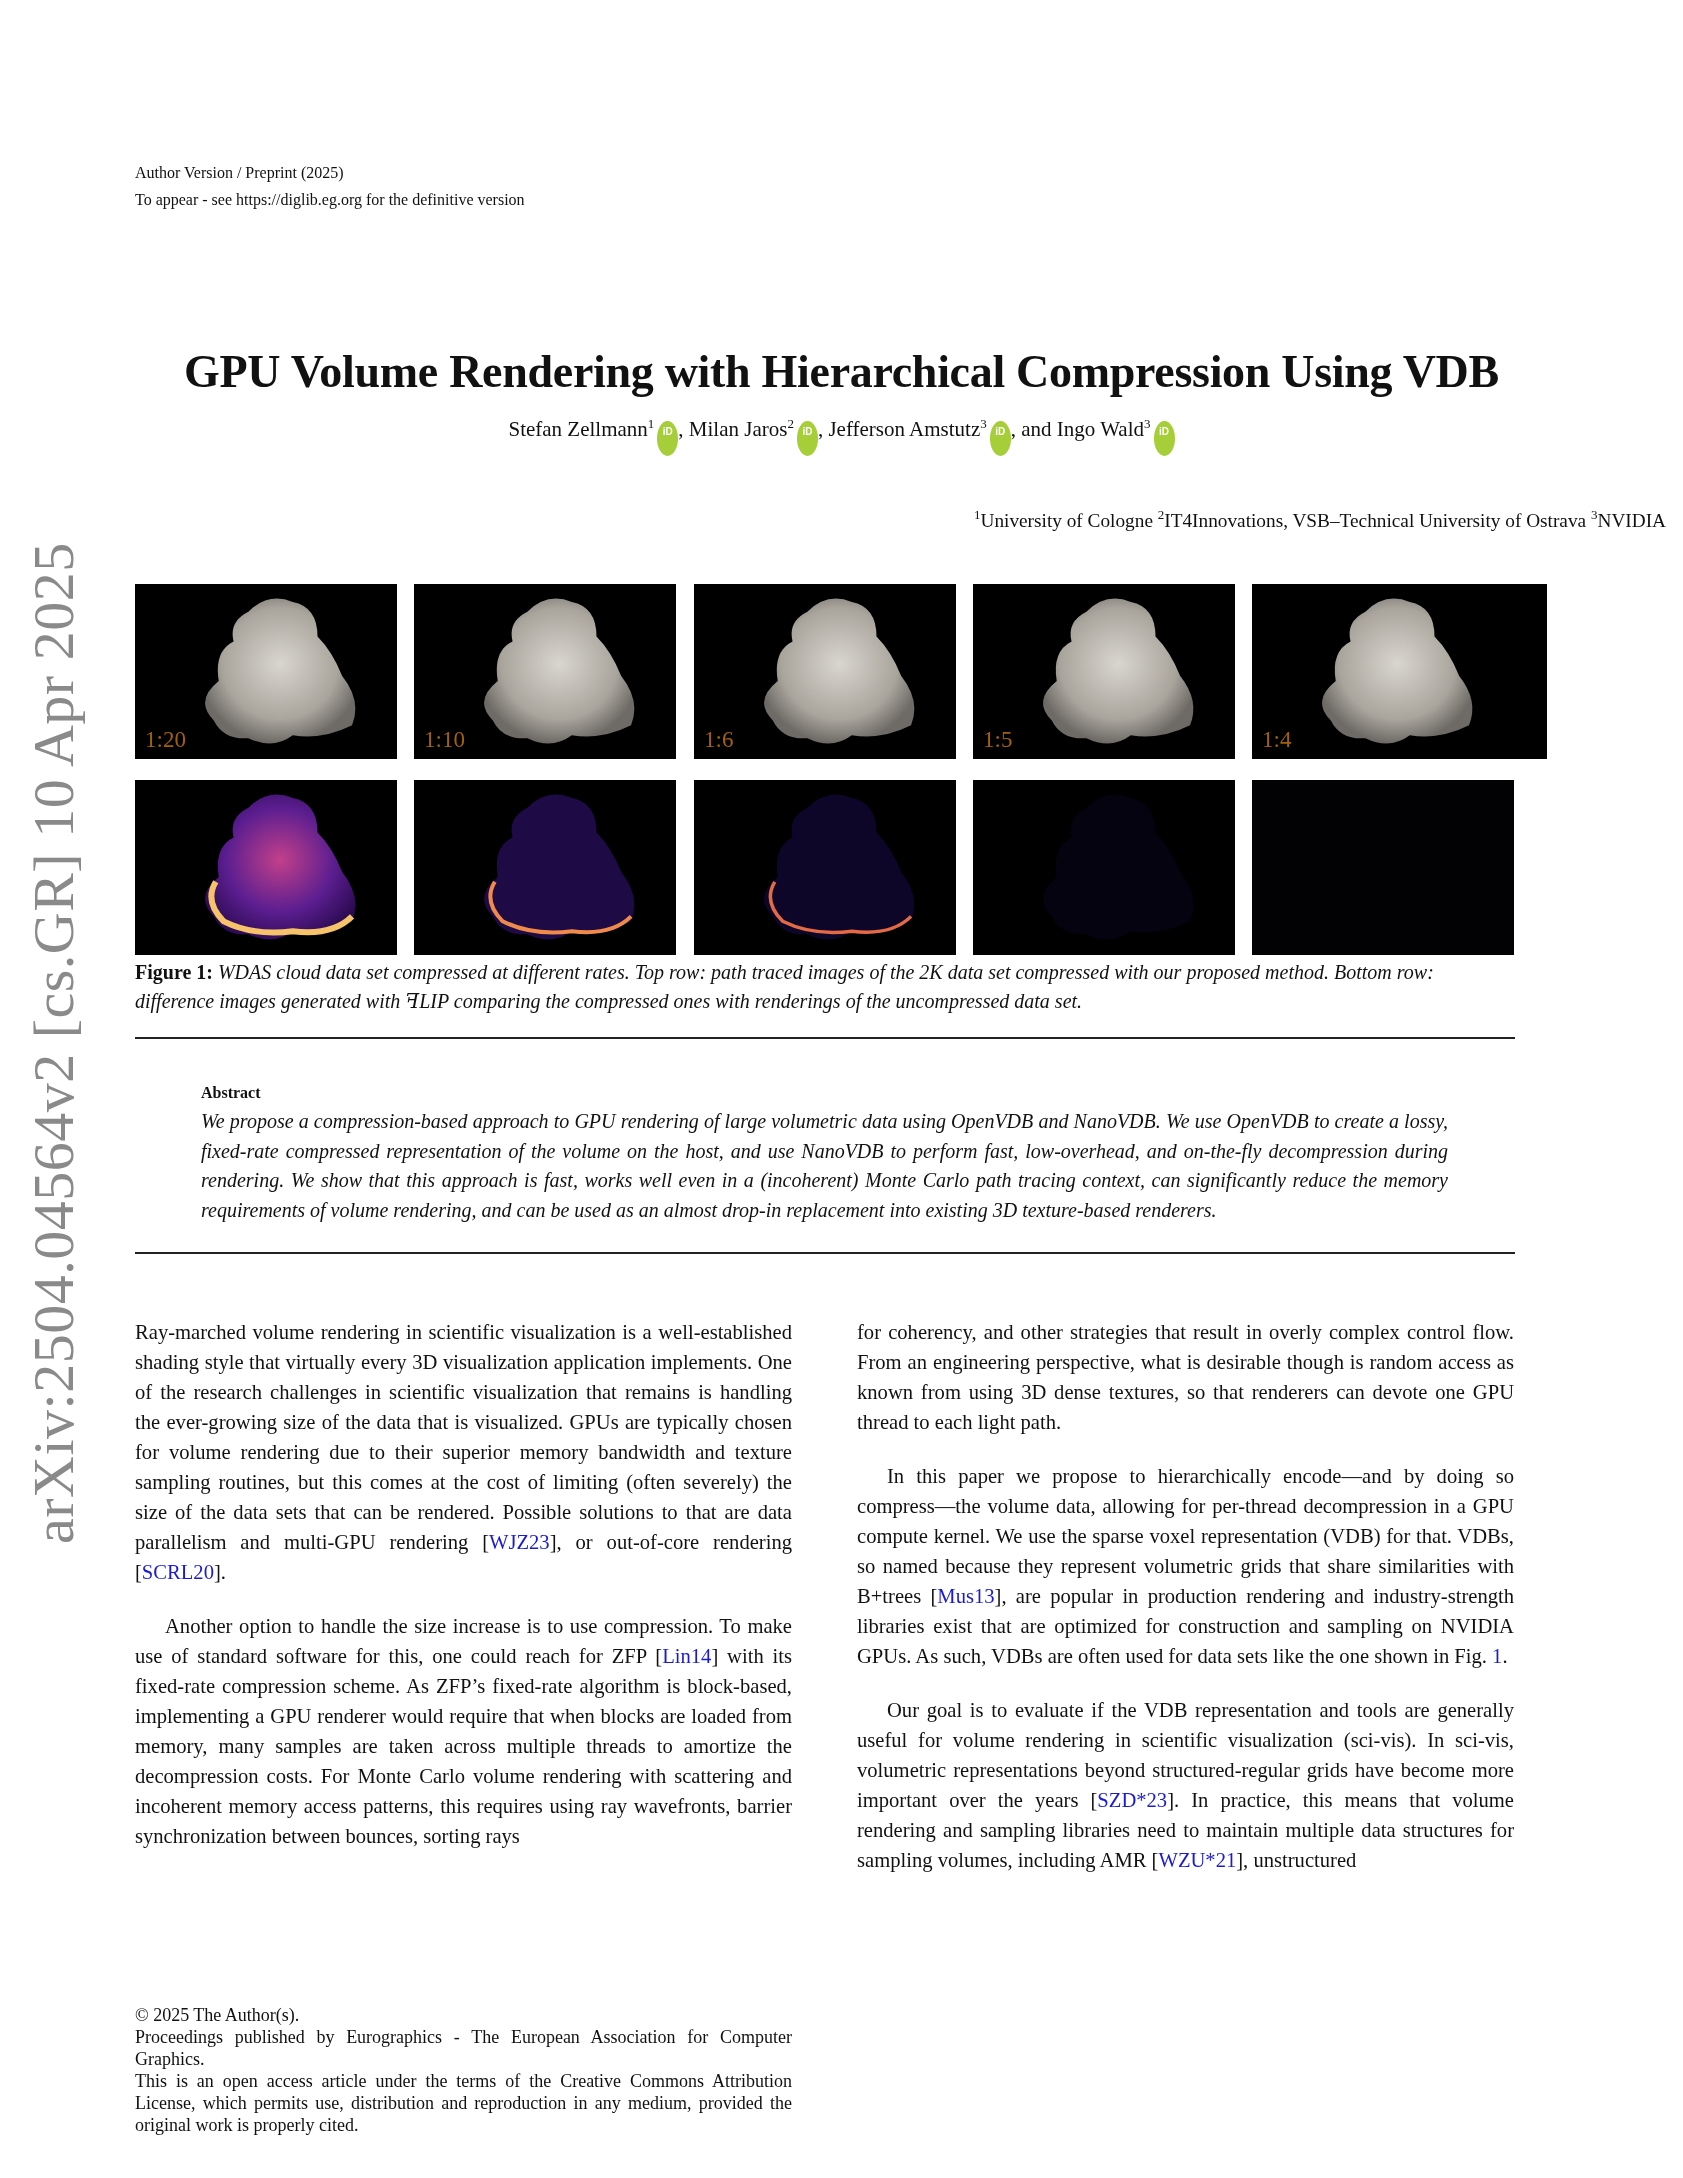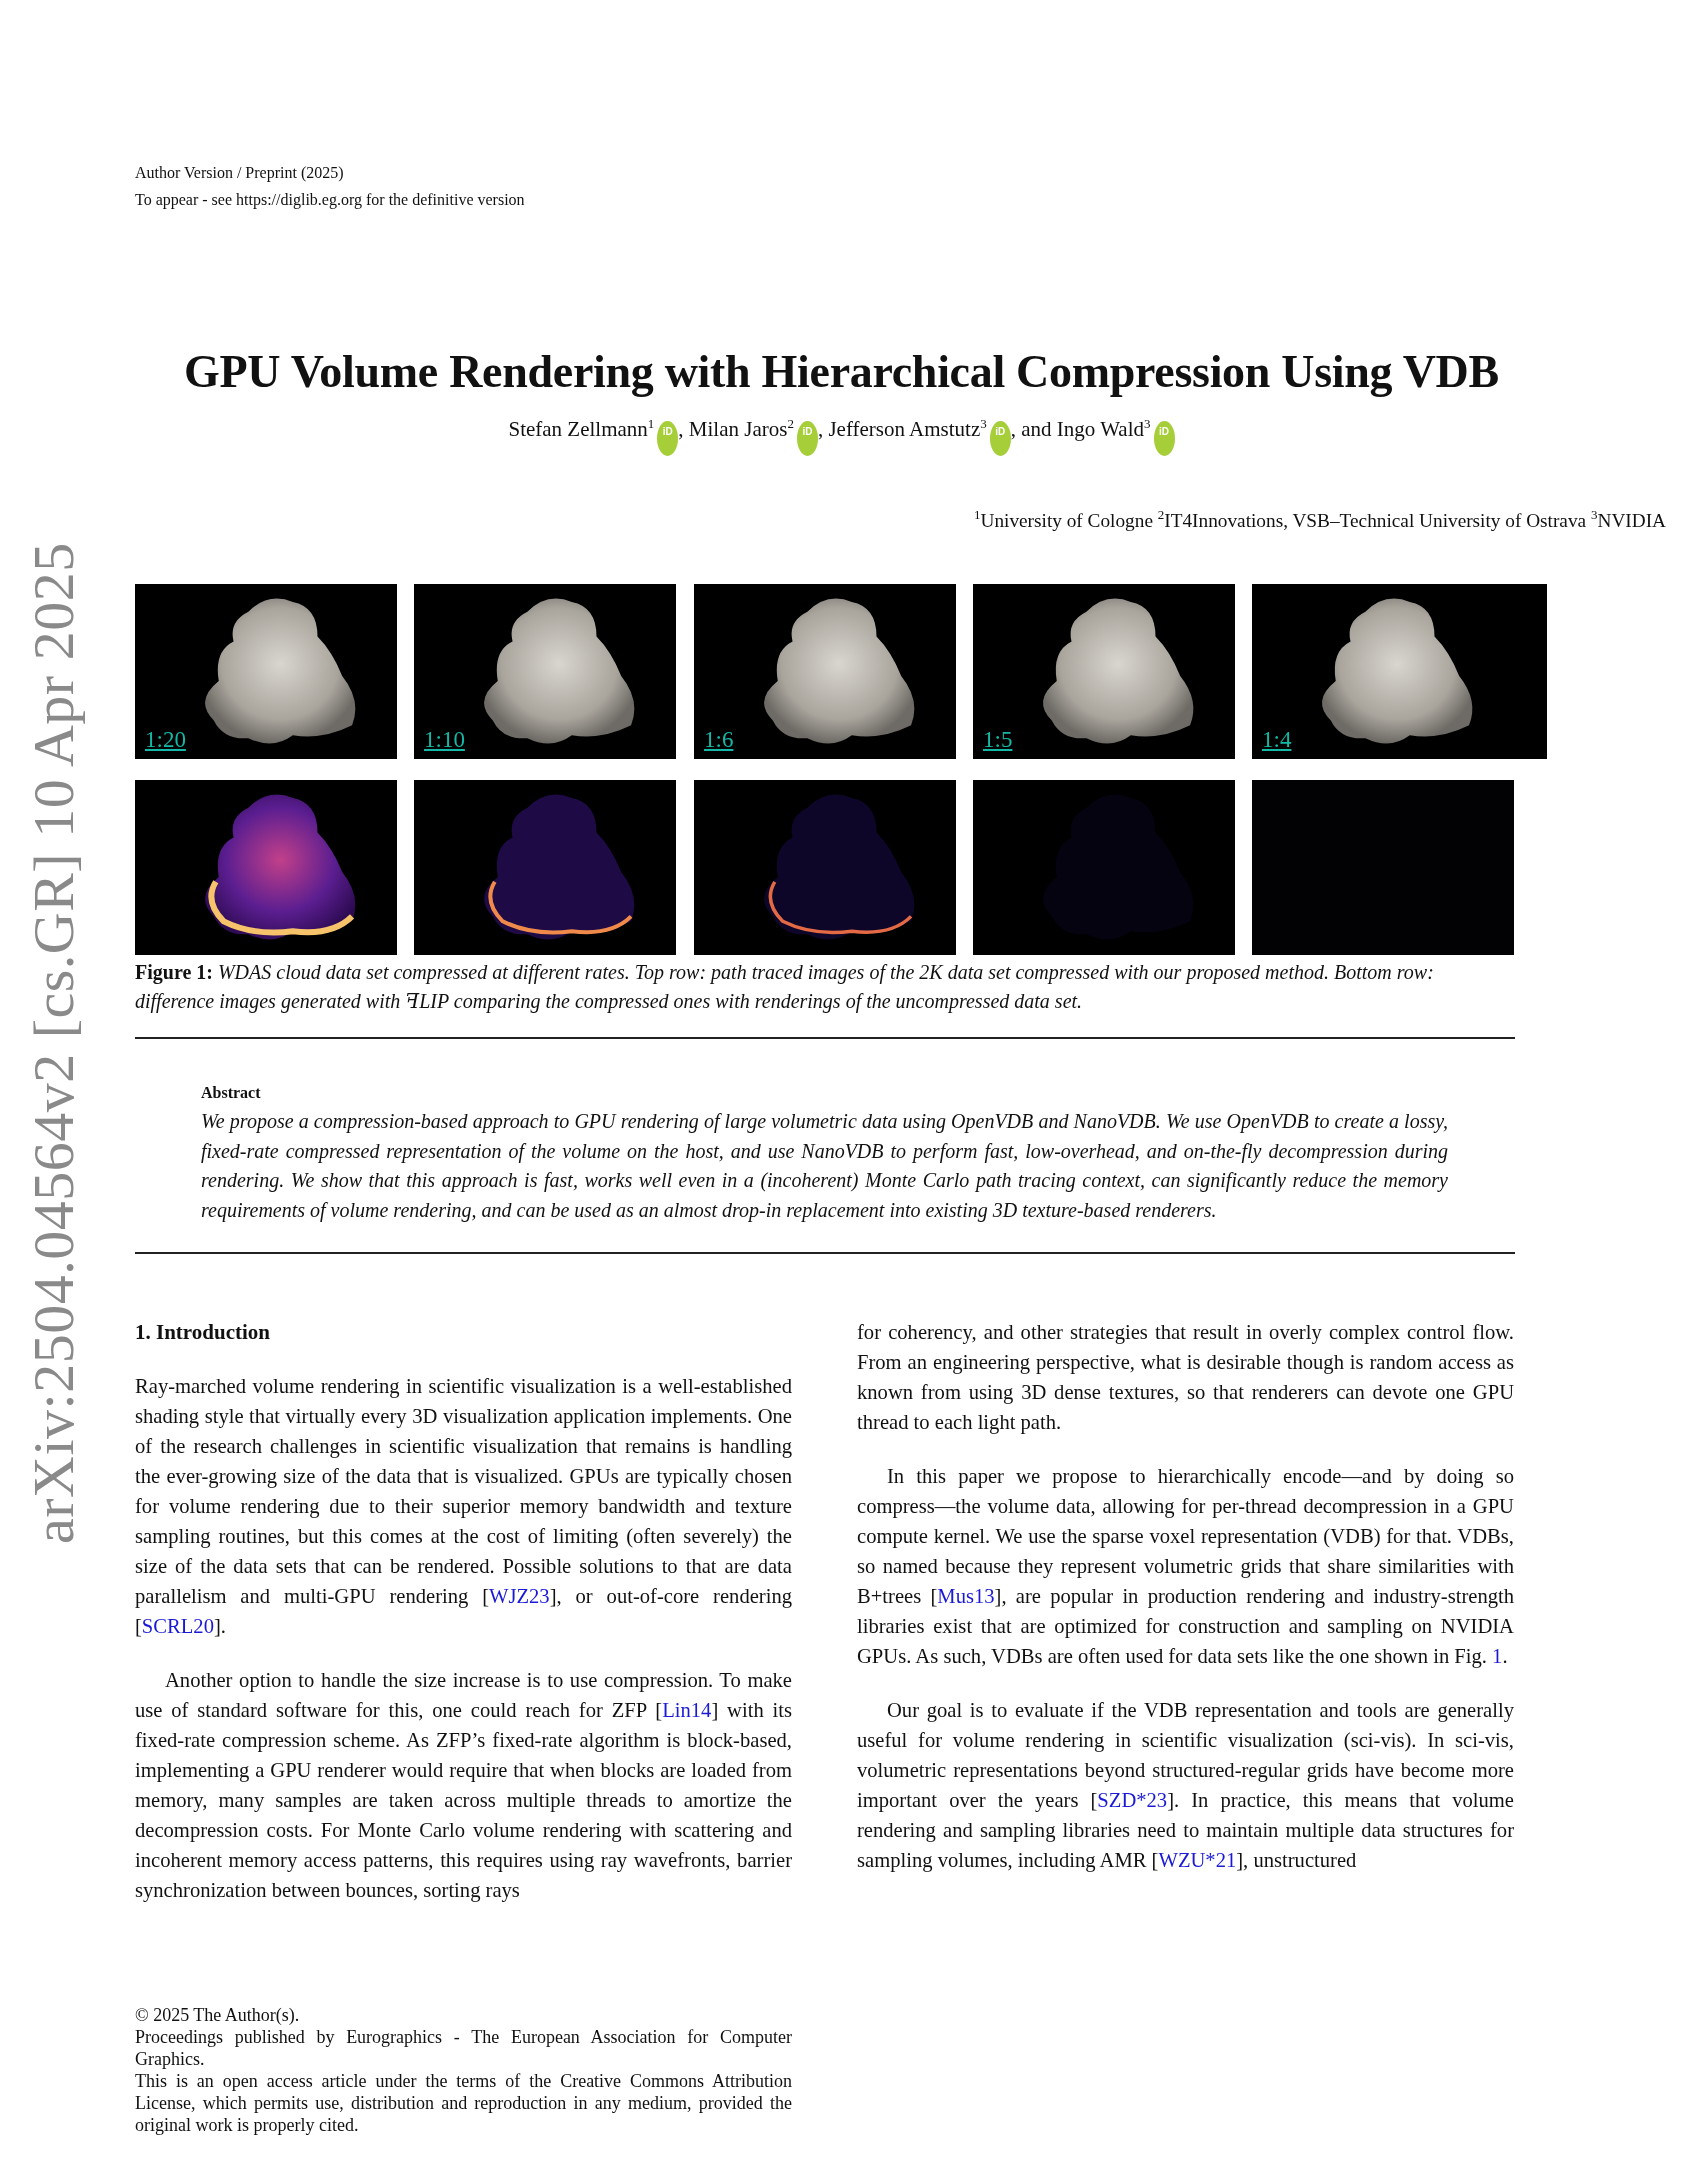--- a/index.html
+++ b/index.html
@@ -13,21 +13,21 @@
   .authors { left:0; width:1683px; top:416px; text-align:center; font-size:21px; }
   .authors sup, .affil sup { font-size:13px; vertical-align:8px; }
   .orcid { display:inline-block; width:21px; height:35px; border-radius:50%; background:#a6ce39;
            color:#fff; font-family:"Liberation Sans", sans-serif; font-size:10px; font-weight:bold;
            line-height:21px; text-align:center; vertical-align:1px; margin-left:3px; }
   .affil { left:0; width:1666px; top:507px; text-align:right; font-size:19.3px; }
   .arxiv { left:20px; top:1544px; transform-origin:0 0; transform:rotate(-90deg);
            font-family:"Liberation Serif", serif; font-size:58px; color:#8a8a8a; white-space:nowrap;
            letter-spacing:0.5px; }
   .fig-img { position:absolute; width:262px; height:175px; background:#000; overflow:hidden; }
-  .fig-img .rate { position:absolute; left:10px; bottom:6px; color:#14b8a6; font-size:23px;text-decoration:underline; }
+  .fig-img .rate { position:absolute; left:10px; bottom:6px; color:#a16207; font-size:23px; }
   .cloud { position:absolute; left:59px; top:8px; width:168px; height:158px; }
   .caption { left:135px; width:1380px; top:958px; font-size:20px; line-height:29px; }
   .caption b { font-style:normal; }
   .caption .ctext { font-style:italic; }
   .rule { position:absolute; left:135px; width:1380px; height:1.5px; background:#222; }
   .abstract { left:201px; width:1247px; top:1047px; }
   .abstract-head { font-weight:bold; font-size:16px; line-height:28px;margin-top:32px; }
   .abstract-body { font-style:italic; font-size:20px; line-height:29.5px; text-align:justify; }
   .col { position:absolute; width:657px; font-size:20.6px; line-height:30px; text-align:justify; hyphens:manual; }
   .col p { margin:0 0 24px 0; }
@@ -135,21 +135,20 @@
 <div class="rule" style="top:1037px;"></div>
 
 <div class="abs abstract">
   <div class="abstract-head">Abstract</div>
   <div class="abstract-body">We propose a compression-based approach to GPU rendering of large volumetric data using OpenVDB and NanoVDB. We use OpenVDB to create a lossy, fixed-rate compressed representation of the volume on the host, and use NanoVDB to perform fast, low-overhead, and on-the-fly decompression during rendering. We show that this approach is fast, works well even in a (incoherent) Monte Carlo path tracing context, can significantly reduce the memory requirements of volume rendering, and can be used as an almost drop-in replacement into existing 3D texture-based renderers.</div>
 </div>
 
 <div class="rule" style="top:1252px;"></div>
 
 <div class="col" style="left:135px;top:1317px;">
-  <div class="sec-head">1.  Introduction</div>
   <p><span>Ray-marched volume rendering in scientific visualization is a well-established shading style that virtually every 3D visualization application implements. One of the research challenges in scientific visualization that remains is handling the ever-growing size of the data that is visualized. GPUs are typically chosen for volume rendering due to their superior memory bandwidth and texture sampling routines, but this comes at the cost of limiting (often severely) the size of the data sets that can be rendered. Possible solutions to that are data parallelism and multi-GPU rendering [</span><a class="link">WJZ23</a><span>], or out-of-core rendering [</span><a class="link">SCRL20</a><span>].</span></p>
   <p class="indent"><span>Another option to handle the size increase is to use compression. To make use of standard software for this, one could reach for ZFP [</span><a class="link">Lin14</a><span>] with its fixed-rate compression scheme. As ZFP’s fixed-rate algorithm is block-based, implementing a GPU renderer would require that when blocks are loaded from memory, many samples are taken across multiple threads to amortize the decompression costs. For Monte Carlo volume rendering with scattering and incoherent memory access patterns, this requires using ray wavefronts, barrier synchronization between bounces, sorting rays</span></p>
 </div>
 
 <div class="col" style="left:857px;top:1317px;">
   <p>for coherency, and other strategies that result in overly complex control flow. From an engineering perspective, what is desirable though is random access as known from using 3D dense textures, so that renderers can devote one GPU thread to each light path.</p>
   <p class="indent"><span>In this paper we propose to hierarchically encode—and by doing so compress—the volume data, allowing for per-thread decompression in a GPU compute kernel. We use the sparse voxel representation (VDB) for that. VDBs, so named because they represent volumetric grids that share similarities with B+trees [</span><a class="link">Mus13</a><span>], are popular in production rendering and industry-strength libraries exist that are optimized for construction and sampling on NVIDIA GPUs. As such, VDBs are often used for data sets like the one shown in Fig. </span><a class="link">1</a><span>.</span></p>
   <p class="indent"><span>Our goal is to evaluate if the VDB representation and tools are generally useful for volume rendering in scientific visualization (sci-vis). In sci-vis, volumetric representations beyond structured-regular grids have become more important over the years [</span><a class="link">SZD*23</a><span>]. In practice, this means that volume rendering and sampling libraries need to maintain multiple data structures for sampling volumes, including AMR [</span><a class="link">WZU*21</a><span>], unstructured</span></p>
 </div>
 

